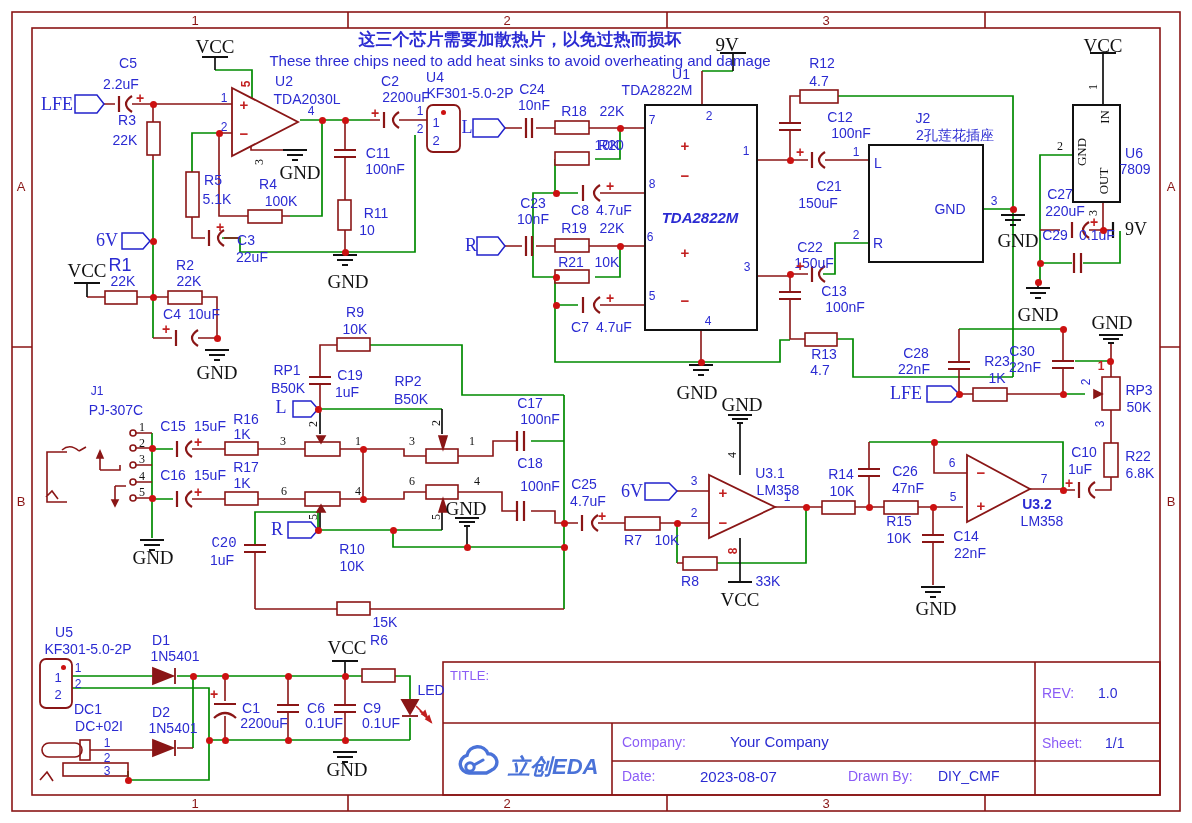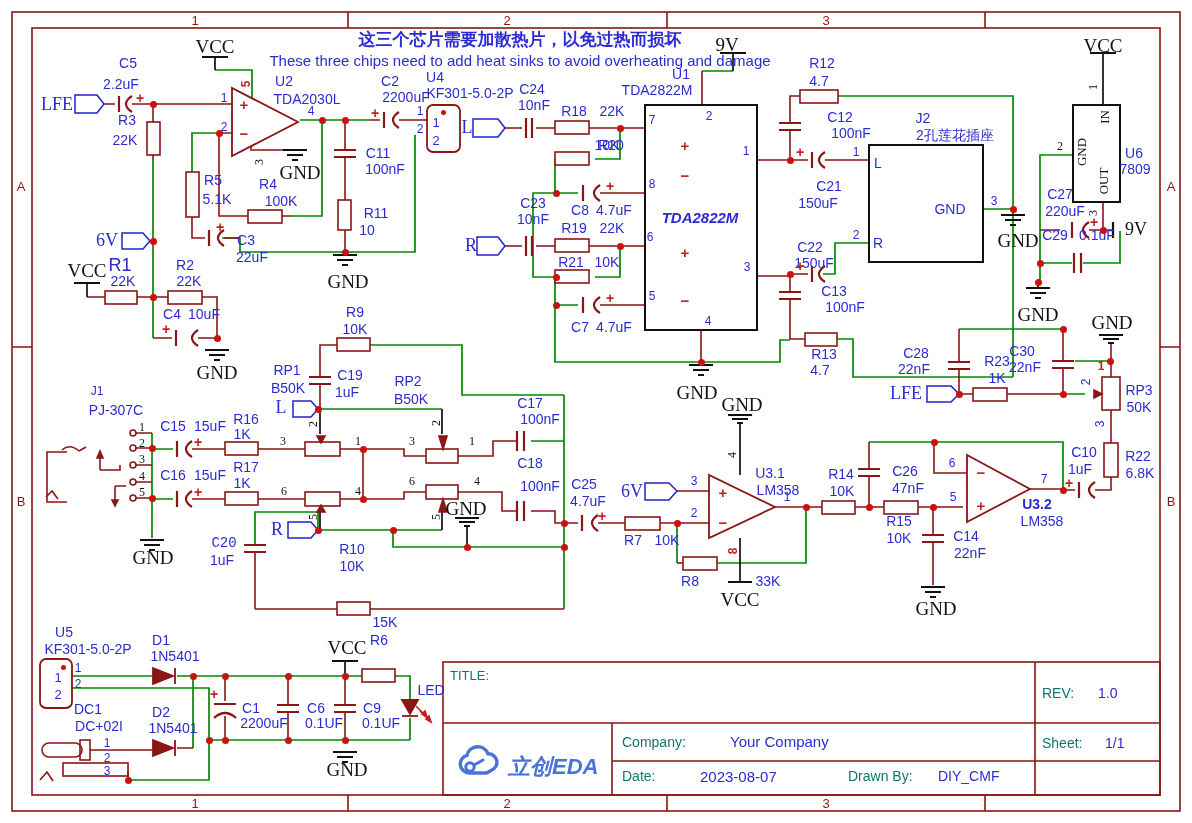--- a/index.html
+++ b/index.html
@@ -9,21 +9,21 @@
   .lbl{position:absolute;white-space:nowrap;transform:translate(-50%,-50%);line-height:1;}
   .c-b{color:#2b2bd2;}
   .c-k{color:#111;font-family:"Liberation Serif",serif;}
   .c-d{color:#8a1616;}
   .c-r{color:#c22020;font-weight:bold;}
   .c-bs{color:#2b2bd2;font-family:"Liberation Serif",serif;}
   .c-bi{color:#2b2bd2;font-style:italic;font-weight:bold;}
   .dot{position:absolute;background:#cc1111;border-radius:50%;}
   
   .tb{position:absolute;font-size:13px;}
-  .tb-label{color:#0f766e;}
+  .tb-label{color:#8b5cf6;}
   .tb-val{color:#2b2bd2;}
   #logo-text{position:absolute;color:#4a72d8;font-weight:bold;font-style:italic;font-size:22px;}
   #logo-cloud{position:absolute;}
 </style>
 </head>
 <body>
 
 <div id="stage">
 
 <svg id="wires" width="1192" height="823" viewBox="0 0 1192 823">

